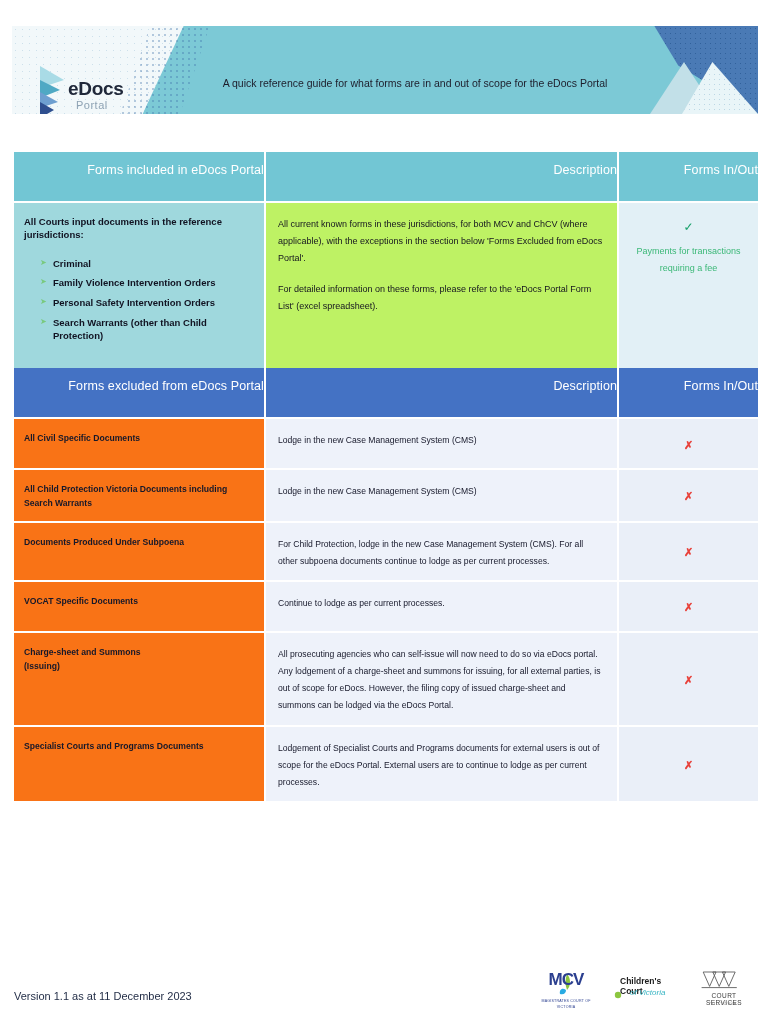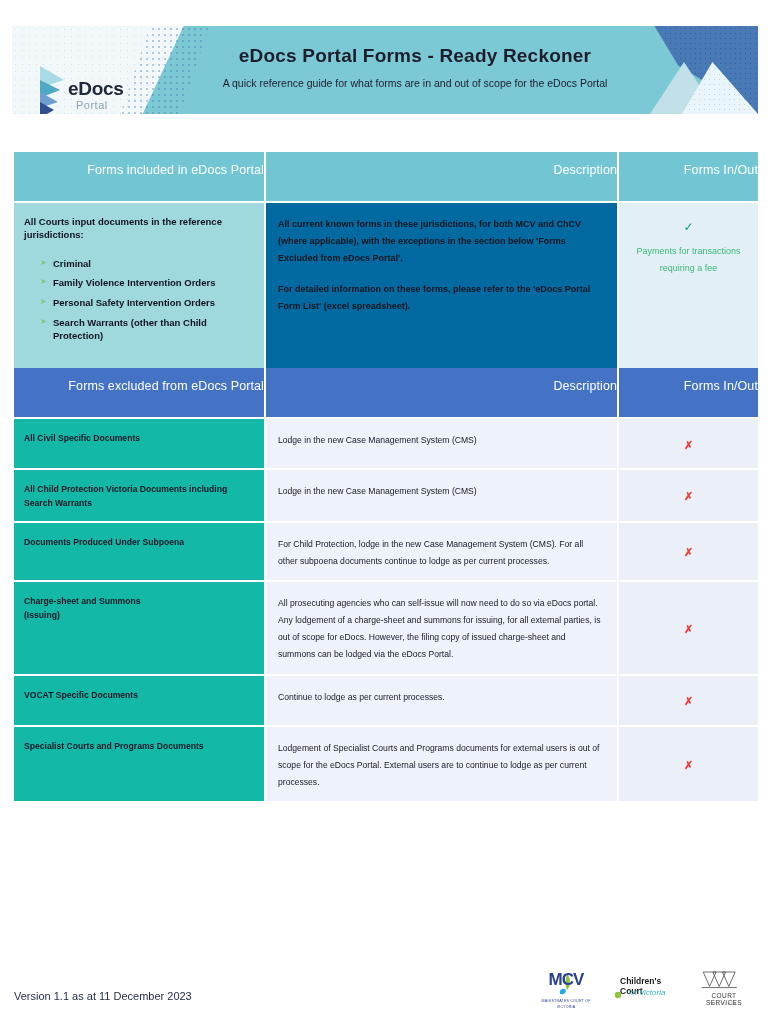--- a/index.html
+++ b/index.html
@@ -116,42 +116,42 @@
     font-size:12.5px; font-weight:normal;
     text-align:right;
     padding:11px 0 0 10px !important;
     letter-spacing:.1px;
   }
   .t1 .hdr{ background:#72c6d4; }
   .t2 .hdr{ background:#4472c4;margin-top:30px; }
 
   
   .t1 .cell-a{ background:#9fd8dd; padding:13px 12px 10px 10px !important; }
-  .t1 .cell-b{ background:#0369a1; padding:13px 14px 10px 12px !important;font-weight:bold; }
+  .t1 .cell-b{ background:#bef264; padding:13px 14px 10px 12px !important; }
   .t1 .cell-c{ background:#e2f0f6; padding:18px 10px 10px 10px !important; text-align:center; }
 
   .lead{ font-size:9.5px; font-weight:bold; color:#111322; margin:0 0 7px 0; line-height:1.35;}
   ul.jlist{ list-style:none; margin:16px; padding:0; }
   ul.jlist li{
     font-size:9.5px; font-weight:bold; color:#111322;
     line-height:1.35; margin-bottom:7px; padding-left:13px; position:relative;
   }
   ul.jlist li::before{
     content:"\27A4";
     position:absolute; left:0; top:0;
     color:#79c97e; font-size:8px; font-weight:normal;
   }
   .para{ font-size:9px; color:#15161f; line-height:1.9; margin:0; }
   .para + .para{ margin-top:14px; }
 
   .tick{ color:#17a06a; font-size:12px; line-height:1; margin-bottom:10px; }
   .fee{ color:#3cb878; font-size:9px; line-height:1.85; }
 
   
-  .t2 .cell-a{ background:#14b8a6; padding:13px 8px 10px 10px !important; }
+  .t2 .cell-a{ background:#f97316; padding:13px 8px 10px 10px !important; }
   .t2 .cell-b{ background:#eef2fa; padding:13px 14px 10px 12px !important; }
   .t2 .cell-c{ background:#eaeff8; text-align:center; vertical-align:middle; }
   .rlabel{ font-size:8.6px; font-weight:bold; color:#16182a; line-height:1.6; }
   .rdesc{ font-size:8.6px; color:#16182a; line-height:2.0; }
   .xmark{ color:#e8413a; font-size:11px; font-weight:bold; }
 
   
   .version{
     position:absolute; left:14px; bottom:22px;
     font-size:11px; color:#1f2a44;
@@ -195,21 +195,20 @@
       <polygon points="6,2 30,16 6,24" fill="#a9dbe6"></polygon>
       <polygon points="6,16 26,26 6,34" fill="#4fa9c4"></polygon>
       <polygon points="6,28 24,38 6,44" fill="#6e9fd0"></polygon>
       <polygon points="6,38 20,46 6,54" fill="#2f4f8f"></polygon>
       <rect x="2" y="2" width="5" height="52" fill="#ffffff" opacity="0.0"></rect>
     </svg>
     <div class="logo-text">eDocs</div>
     <div class="logo-sub">Portal</div>
   </div>
 
-  <div class="banner-title">eDocs Portal Forms - Ready Reckoner</div>
   <div class="banner-sub">A quick reference guide for what forms are in and out of scope for the eDocs Portal</div>
 </div>
 
 <table class="tbl t1" style="top:150px;">
   <colgroup>
       <col class="c1">
       <col class="c2">
       <col class="c3">
     </colgroup>
   <thead>
@@ -282,38 +281,38 @@
       <td class="cell-a">
         <div class="rlabel">Documents Produced Under Subpoena</div>
       </td>
       <td class="cell-b">
         <div class="rdesc">For Child Protection, lodge in the new Case Management System (CMS). For all other subpoena documents continue to lodge as per current processes.</div>
       </td>
       <td class="cell-c">
         <span class="xmark">✗</span>
       </td>
     </tr>
+    <tr style="height:49px">
+      <td class="cell-a">
+        <div class="rlabel">VOCAT Specific Documents</div>
+      </td>
+      <td class="cell-b">
+        <div class="rdesc">Continue to lodge as per current processes.</div>
+      </td>
+      <td class="cell-c">
+        <span class="xmark">✗</span>
+      </td>
+    </tr>
     <tr style="height:74px">
       <td class="cell-a">
         <div class="rlabel">Charge-sheet and Summons</div>
         <div class="rlabel">(Issuing)</div>
       </td>
       <td class="cell-b">
         <div class="rdesc">All prosecuting agencies who can self-issue will now need to do so via eDocs portal. Any lodgement of a charge-sheet and summons for issuing, for all external parties, is out of scope for eDocs. However, the filing copy of issued charge-sheet and summons can be lodged via the eDocs Portal.</div>
-      </td>
-      <td class="cell-c">
-        <span class="xmark">✗</span>
-      </td>
-    </tr>
-    <tr style="height:49px">
-      <td class="cell-a">
-        <div class="rlabel">VOCAT Specific Documents</div>
-      </td>
-      <td class="cell-b">
-        <div class="rdesc">Continue to lodge as per current processes.</div>
       </td>
       <td class="cell-c">
         <span class="xmark">✗</span>
       </td>
     </tr>
     <tr style="height:55px">
       <td class="cell-a">
         <div class="rlabel">Specialist Courts and Programs Documents</div>
       </td>
       <td class="cell-b">

